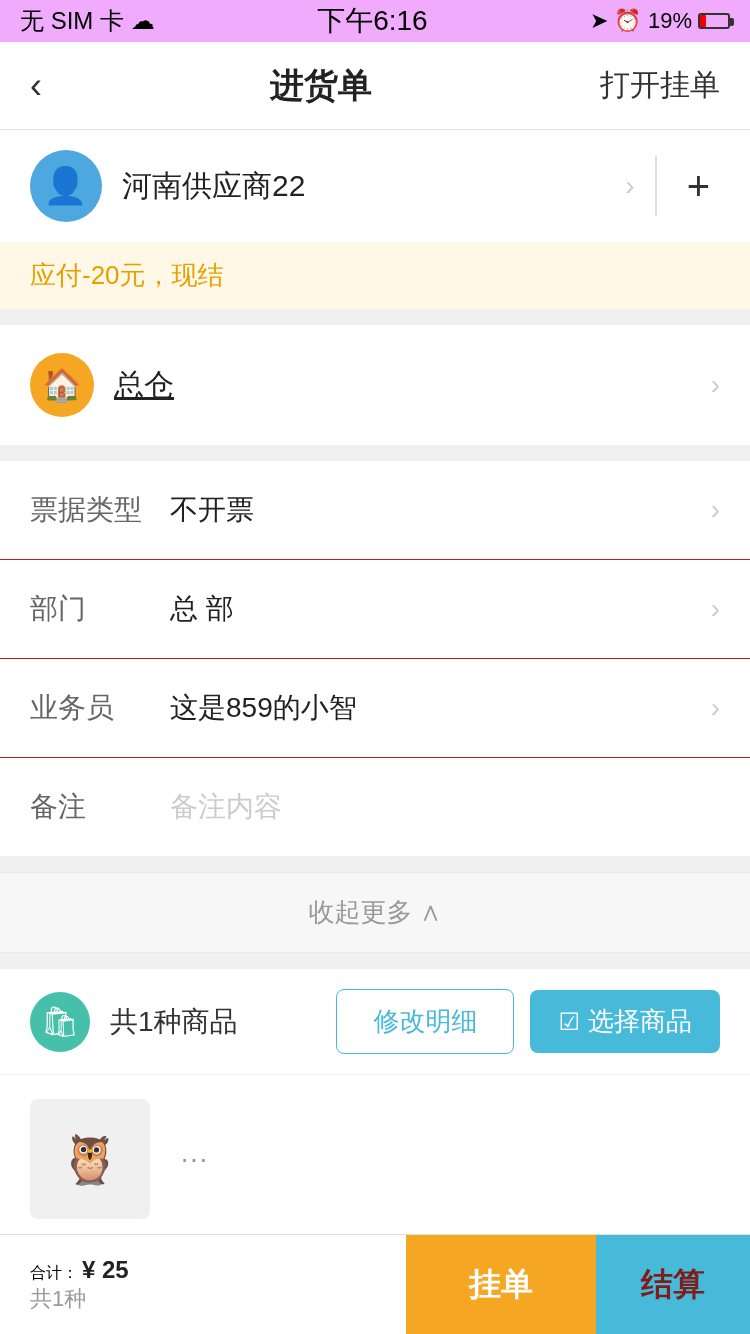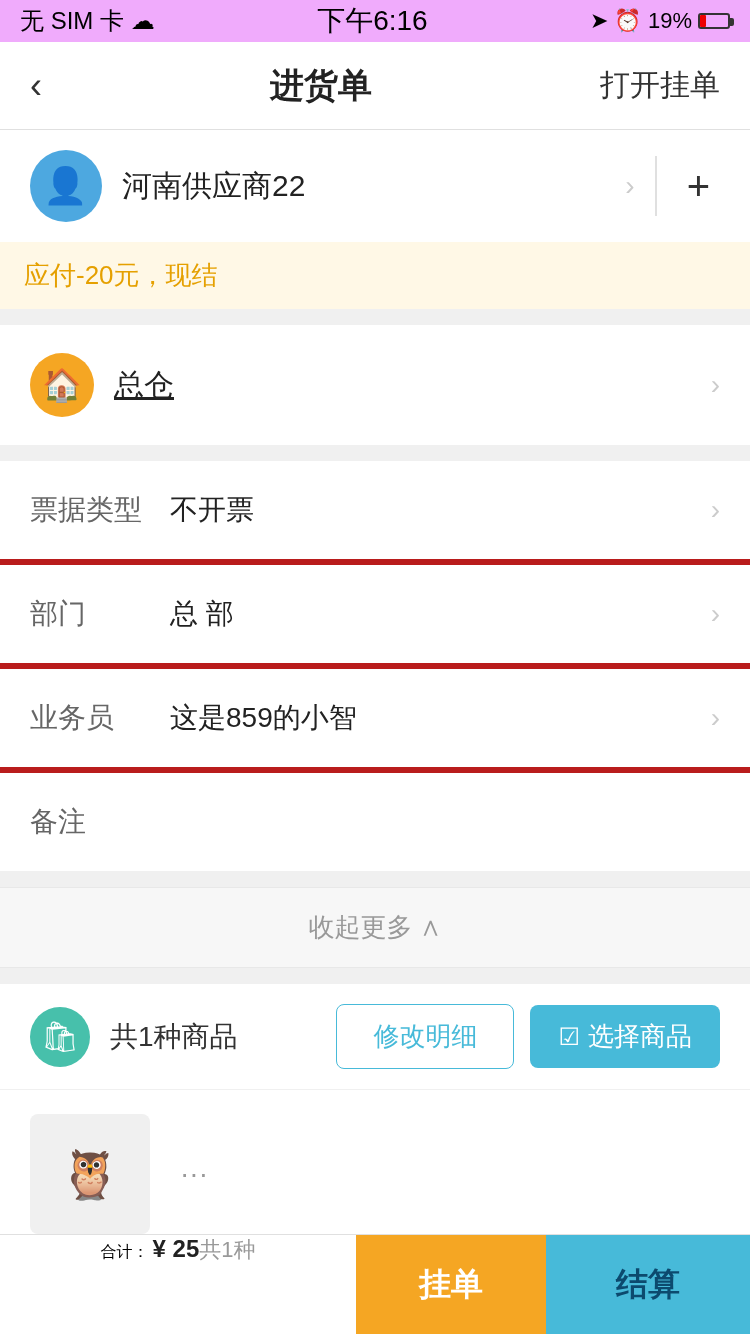--- a/index.html
+++ b/index.html
@@ -72,21 +72,21 @@
       width: 2px; background: #e0e0e0; height: 60px; margin: 0 20px;
       align-self: center;
     }
     .add-btn {
       font-size: 40px; color: #333; padding: 0 10px;
     }
 
     
     .notice-bar {
       background: #FFF8E6;
-      padding: 16px 24px;
+      padding: 16px 30px;
       font-size: 26px;
       color: #E5A000;
       margin-bottom: 16px;
     }
 
     
     .list-row {
       background: #fff;
       display: flex;
       align-items: center;
@@ -107,21 +107,21 @@
 
     
     .form-section {
       background: #fff;
       margin-bottom: 16px;
     }
     .form-row {
       display: flex;
       align-items: center;
       padding: 30px 30px;
-      border-bottom: 6px solid #b91c1c;
+      border-bottom: 1px solid #b91c1c;
       min-height: 88px;
     }
     .form-row:last-child { border-bottom: none; }
     .form-key {
       font-size: 28px;
       color: #666;
       width: 120px;
       flex-shrink: 0;
     }
     .form-value {
@@ -219,37 +219,37 @@
       bottom: 0;
       width: 750px;
       height: 100px;
       display: flex;
       background: #fff;
       border-top: 1px solid #e0e0e0;
     }
     .footer-total {
       flex: 1;
       display: flex;
-      flex-direction: row;
+      flex-direction: column;
       justify-content: center;
       padding: 0 30px;
     }
     .total-amount { font-size: 24px; color: #222; font-weight: 600; }
     .total-count { font-size: 22px; color: #999; }
     .footer-hang {
       width: 190px;
       background: #F5A623;
       display: flex; align-items: center; justify-content: center;
       font-size: 32px; color: #fff; font-weight: 600;
     }
     .footer-settle {
-      width: 204px;
+      width: 154px;
       background: #47BAD9;
       display: flex; align-items: center; justify-content: center;
-      font-size: 32px; color: #0c4a6e; font-weight: 600;
+      font-size: 32px; color: #7f1d1d; font-weight: 600;
     }
 
     
     .footer-spacer { height: 110px; }
   </style>
 </head>
 <body>
 
 <div class="status-bar">
   <div class="status-left">
@@ -309,20 +309,21 @@
       <span class="form-value">总 部</span>
       <span class="form-arrow">›</span>
     </div>
     <div class="form-row">
       <span class="form-key">业务员</span>
       <span class="form-value">这是859的小智</span>
       <span class="form-arrow">›</span>
     </div>
     <div class="form-row">
       <span class="form-key">备注</span>
+      <span class="form-value placeholder">备注内容</span>
     </div>
   </div>
 
   <div class="collapse-bar">收起更多 ∧</div>
 
   <div class="section">
     <div class="product-header">
       <div class="product-count-icon">
         <span class="product-count-icon-inner">🛍</span>
       </div>

